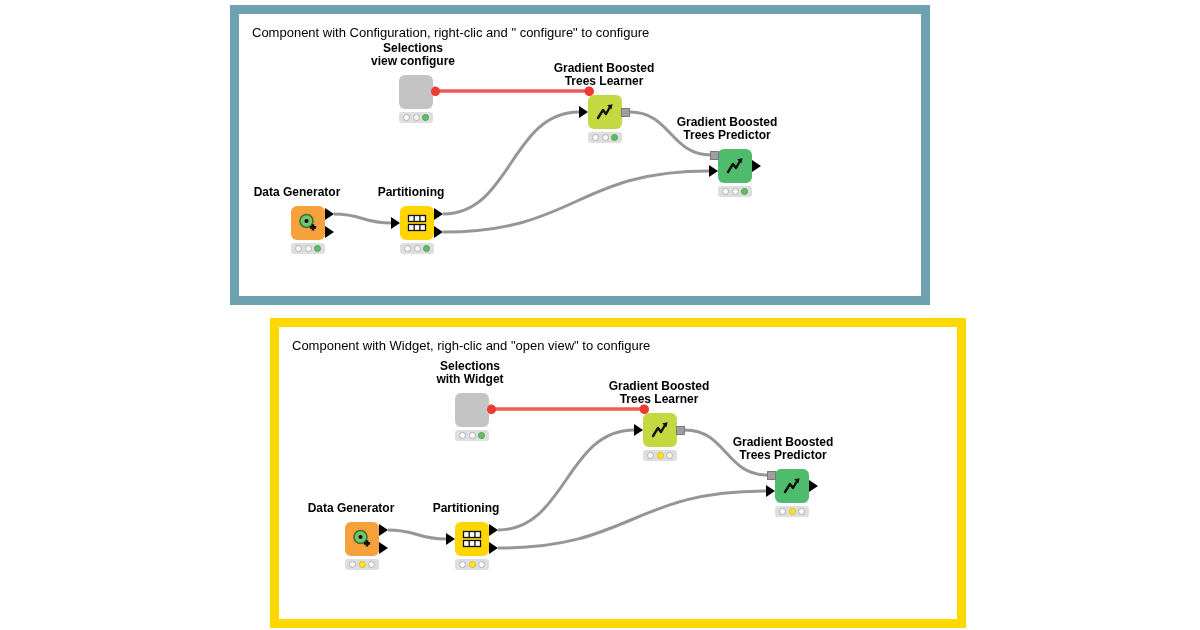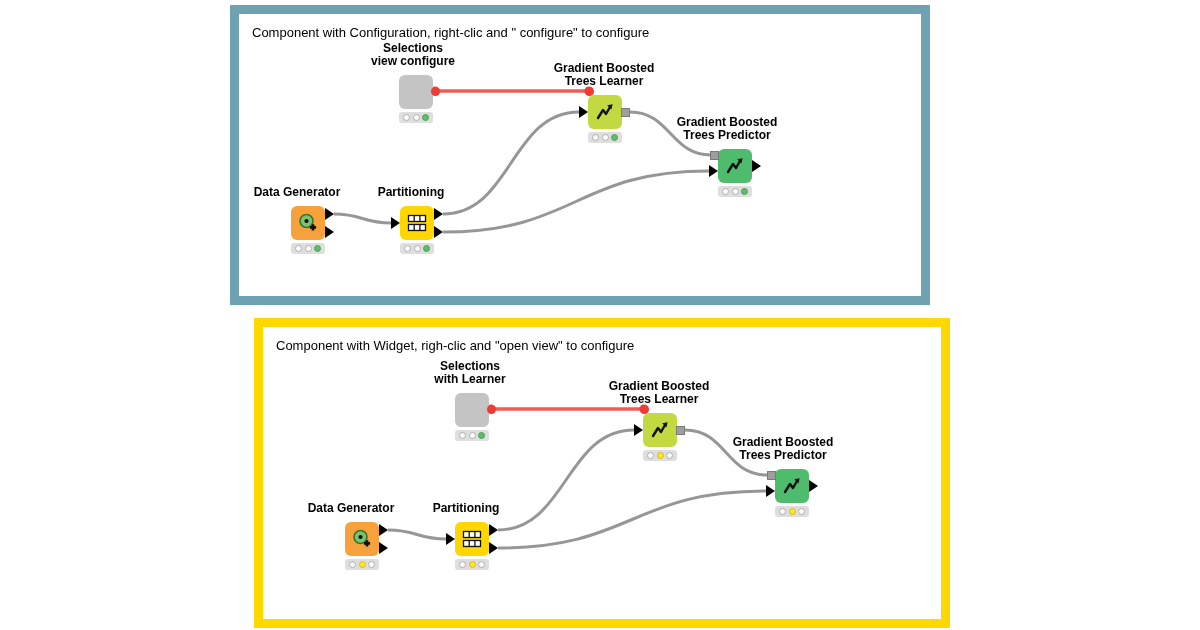--- a/index.html
+++ b/index.html
@@ -20,21 +20,21 @@
   .sq{position:absolute;width:9px;height:9px;background:#9e9e9e;border:1px solid #7a7a7a;box-sizing:border-box;z-index:3;}
   .reddot{position:absolute;width:9px;height:9px;border-radius:50%;z-index:4;}
 </style>
 </head>
 <body>
 
 <div id="canvas">
   <div class="annotation" style="left: 230px; top: 5px; width: 700px; height: 300px; border: 9px solid rgb(110, 162, 176);">
     <div class="annotation-title">Component with Configuration, right-clic and " configure" to configure</div>
   </div>
-  <div class="annotation" style="left: 254px; top: 318px; width: 696px; height: 310px; border: 9px solid rgb(255, 216, 0);">
+  <div class="annotation" style="left: 270px; top: 318px; width: 696px; height: 310px; border: 9px solid rgb(255, 216, 0);">
     <div class="annotation-title">Component with Widget, righ-clic and "open view" to configure</div>
   </div>
   <svg id="wires" width="1200" height="630">
       <path d="M435,91 L589,91" stroke="#F25B55" stroke-width="3.5" fill="none"></path>
       <circle cx="435" cy="91" r="4.5" fill="#EE3B36"></circle>
       <circle cx="589" cy="91" r="4.5" fill="#EE3B36"></circle>
       <path d="M334,214 C362.5,214 362.5,223 391,223" stroke="#969696" stroke-width="3" fill="none"></path>
       <path d="M443,214 C511,214 511,112 579,112" stroke="#969696" stroke-width="3" fill="none"></path>
       <path d="M443,232 C576,232 576,171 709,171" stroke="#969696" stroke-width="3" fill="none"></path>
       <path d="M630,112 C670.5,112 670.5,155 711,155" stroke="#969696" stroke-width="3" fill="none"></path>
@@ -133,21 +133,21 @@
     <div class="tri" style="left: 391px; top: 217px;"></div>
     <div class="tri" style="left: 434px; top: 208px;"></div>
     <div class="tri" style="left: 434px; top: 226px;"></div>
     <div class="status" style="left: 400px; top: 243px; background: rgb(222, 222, 222);">
       <span class="dot" style="background: rgb(251, 251, 251); border: 1px solid rgb(176, 176, 176);"></span>
       <span class="dot" style="background: rgb(251, 251, 251); border: 1px solid rgb(176, 176, 176);"></span>
       <span class="dot" style="background: rgb(92, 190, 102); border: 1px solid rgb(79, 160, 90);"></span>
     </div>
     <div class="node-label" style="left: 470px; top: 360px;">
       <div>Selections</div>
-      <div>with Learner</div>
+      <div>with Widget</div>
     </div>
     <div class="node-body" style="left: 455px; top: 393px; background: rgb(196, 196, 196);"></div>
     <div class="reddot" style="left: 486.5px; top: 404.5px; background: rgb(238, 59, 54);"></div>
     <div class="status" style="left: 455px; top: 430px; background: rgb(222, 222, 222);">
       <span class="dot" style="background: rgb(251, 251, 251); border: 1px solid rgb(176, 176, 176);"></span>
       <span class="dot" style="background: rgb(251, 251, 251); border: 1px solid rgb(176, 176, 176);"></span>
       <span class="dot" style="background: rgb(92, 190, 102); border: 1px solid rgb(79, 160, 90);"></span>
     </div>
     <div class="node-label" style="left: 659px; top: 380px;">
       <div>Gradient Boosted</div>

